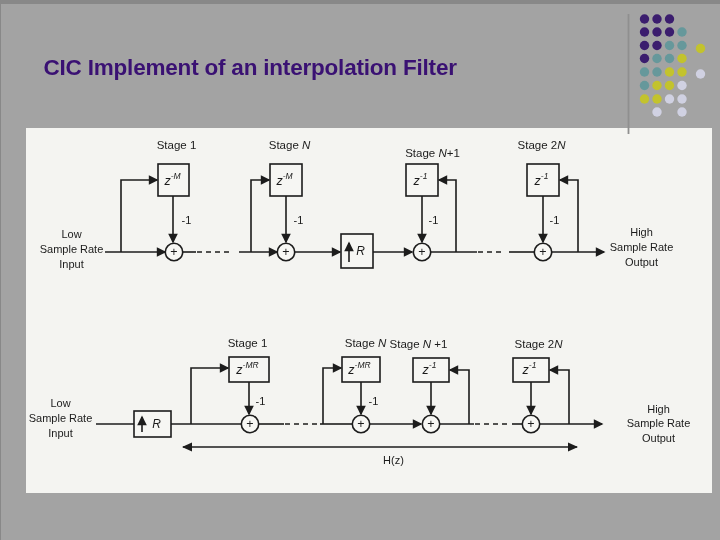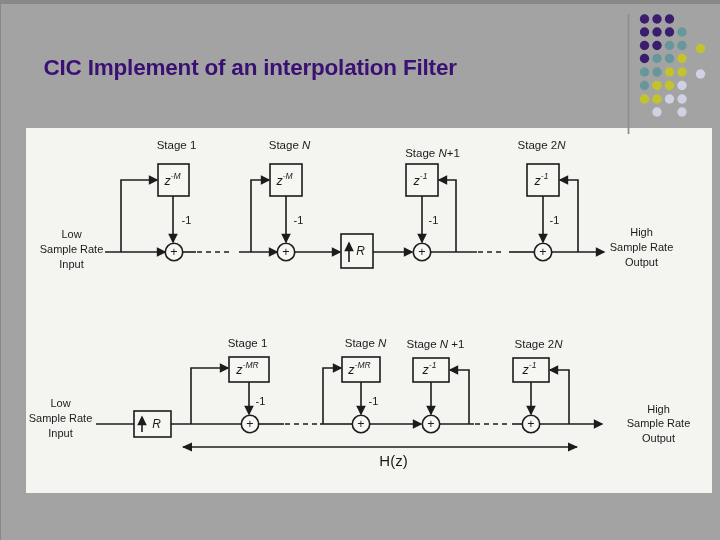--- a/index.html
+++ b/index.html
@@ -18,21 +18,21 @@
   }
   .ctr{transform:translateX(-50%);text-align:center;}
   .cc{transform:translate(-50%,-50%);text-align:center;}
   .stage-title{font-size:11.5px;}
   .delaylbl{font-size:12.5px;font-style:italic;text-align:right;}
   .delaylbl sup{font-size:8.5px;font-style:italic;vertical-align:super;line-height:0;}
   .gain{font-size:11px;}
   .plus{font-size:12.5px;}
   .rlbl{font-size:12px;font-style:italic;}
   .iolbl{text-align:right;}
-  .hz{font-size:15px;}
+  .hz{font-size:11px;}
 </style>
 </head>
 <body>
 
 <div class="slide">
 
   <div class="title">CIC Implement of an interpolation Filter</div>
 
   <svg class="gfx" width="720" height="540" viewBox="0 0 720 540">
     <defs>
@@ -191,21 +191,21 @@
 
   <span class="lbl ctr iolbl" style="left:71px;top:224px">Low</span>
   <span class="lbl ctr iolbl" style="left:71px;top:239px">Sample Rate</span>
   <span class="lbl ctr iolbl" style="left:71px;top:254px">Input</span>
   <span class="lbl ctr iolbl" style="left:641px;top:222px">High</span>
   <span class="lbl ctr iolbl" style="left:641px;top:237px">Sample Rate</span>
   <span class="lbl ctr iolbl" style="left:641px;top:252px">Output</span>
 
   <span class="lbl ctr stage-title" style="left:247px;top:333px"><span>Stage 1</span><i></i><span></span></span>
   <span class="lbl ctr stage-title" style="left:365px;top:333px"><span>Stage </span><i>N</i><span></span></span>
-  <span class="lbl ctr stage-title" style="left:435px;top:334px"><span>Stage </span><i>N</i><span> +1</span></span>
+  <span class="lbl ctr stage-title" style="left:418px;top:334px"><span>Stage </span><i>N</i><span> +1</span></span>
   <span class="lbl ctr stage-title" style="left:538px;top:334px"><span>Stage 2</span><i>N</i><span></span></span>
 
   <span class="lbl cc delaylbl" style="left:247px;top:366px"><i>z</i><sup>-MR</sup></span>
   <span class="lbl cc delaylbl" style="left:359px;top:366px"><i>z</i><sup>-MR</sup></span>
   <span class="lbl cc delaylbl" style="left:429px;top:366px"><i>z</i><sup>-1</sup></span>
   <span class="lbl cc delaylbl" style="left:529px;top:366px"><i>z</i><sup>-1</sup></span>
 
   <span class="lbl gain" style="left:255px;top:391px">-1</span>
   <span class="lbl gain" style="left:368px;top:391px">-1</span>
 

